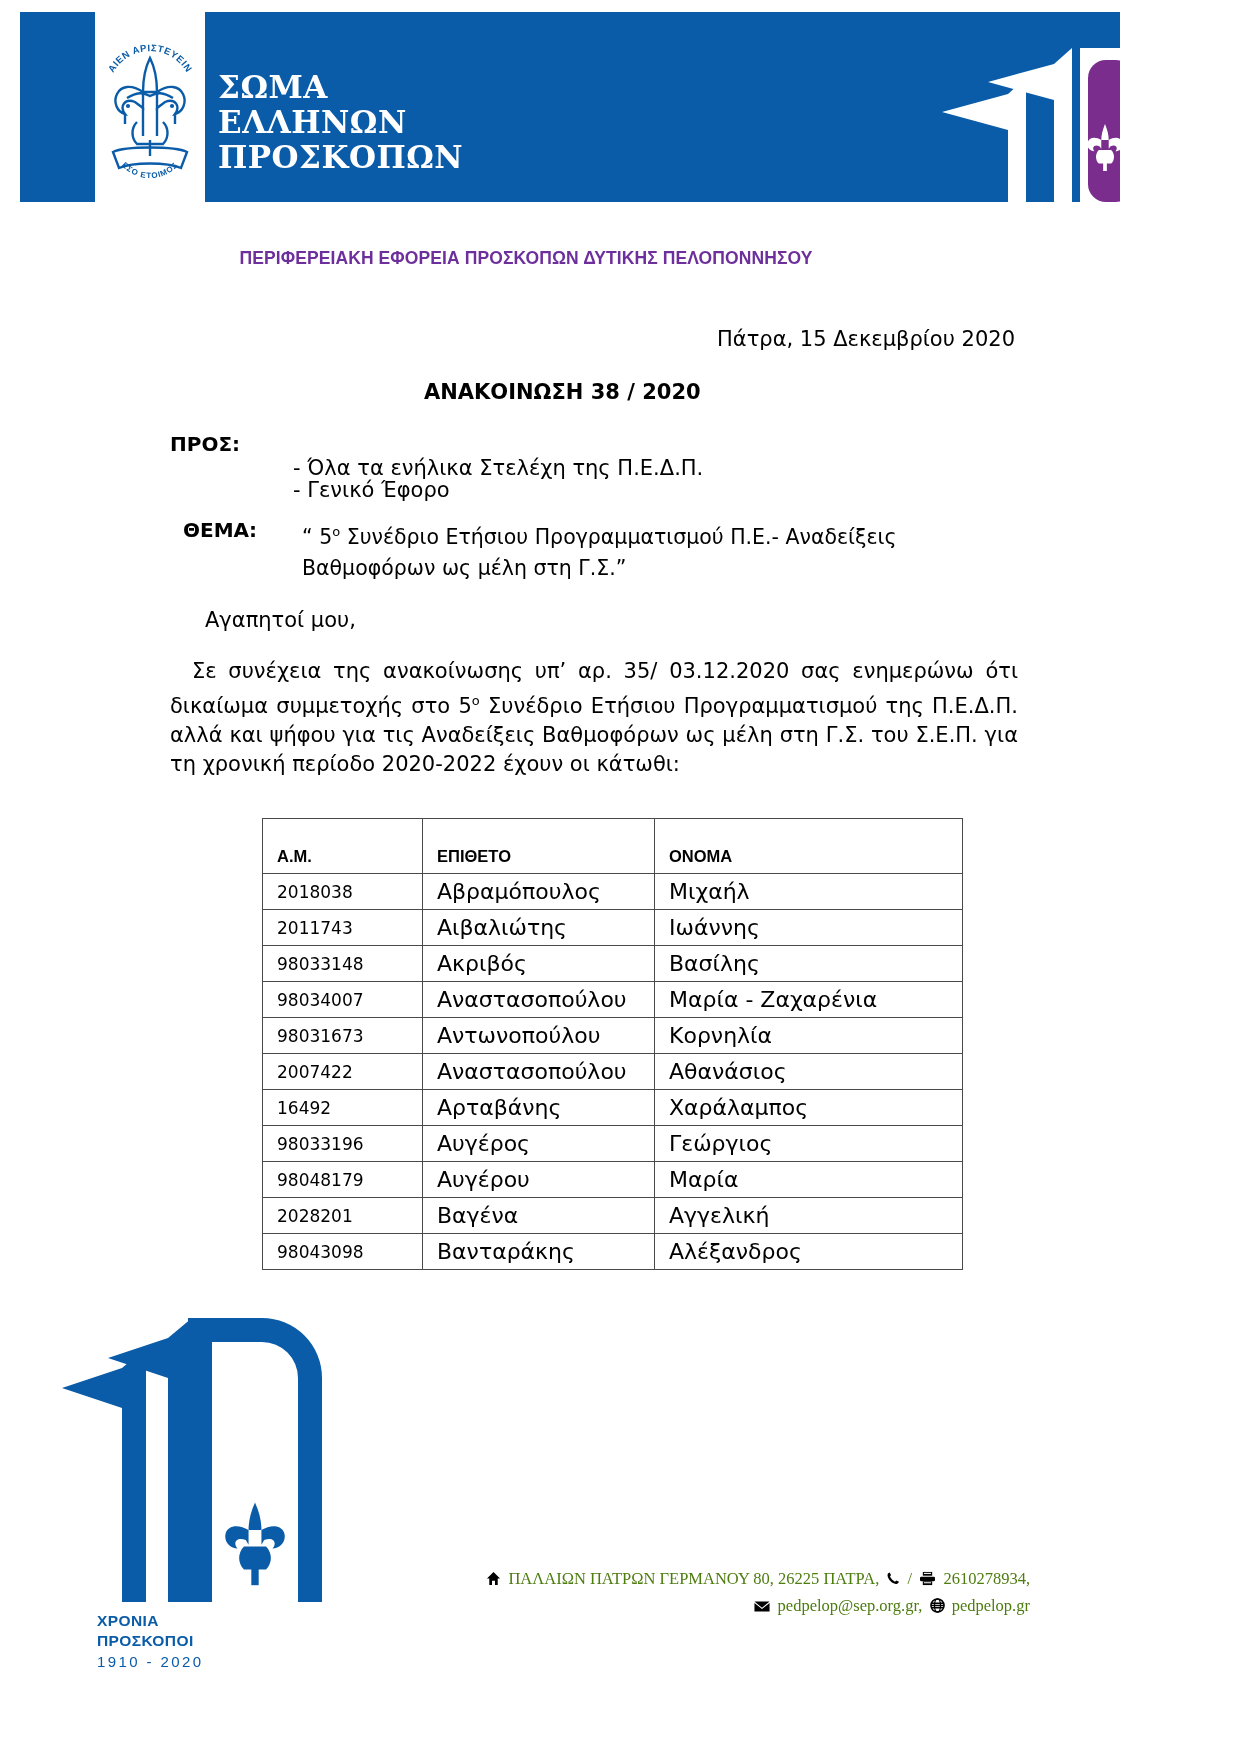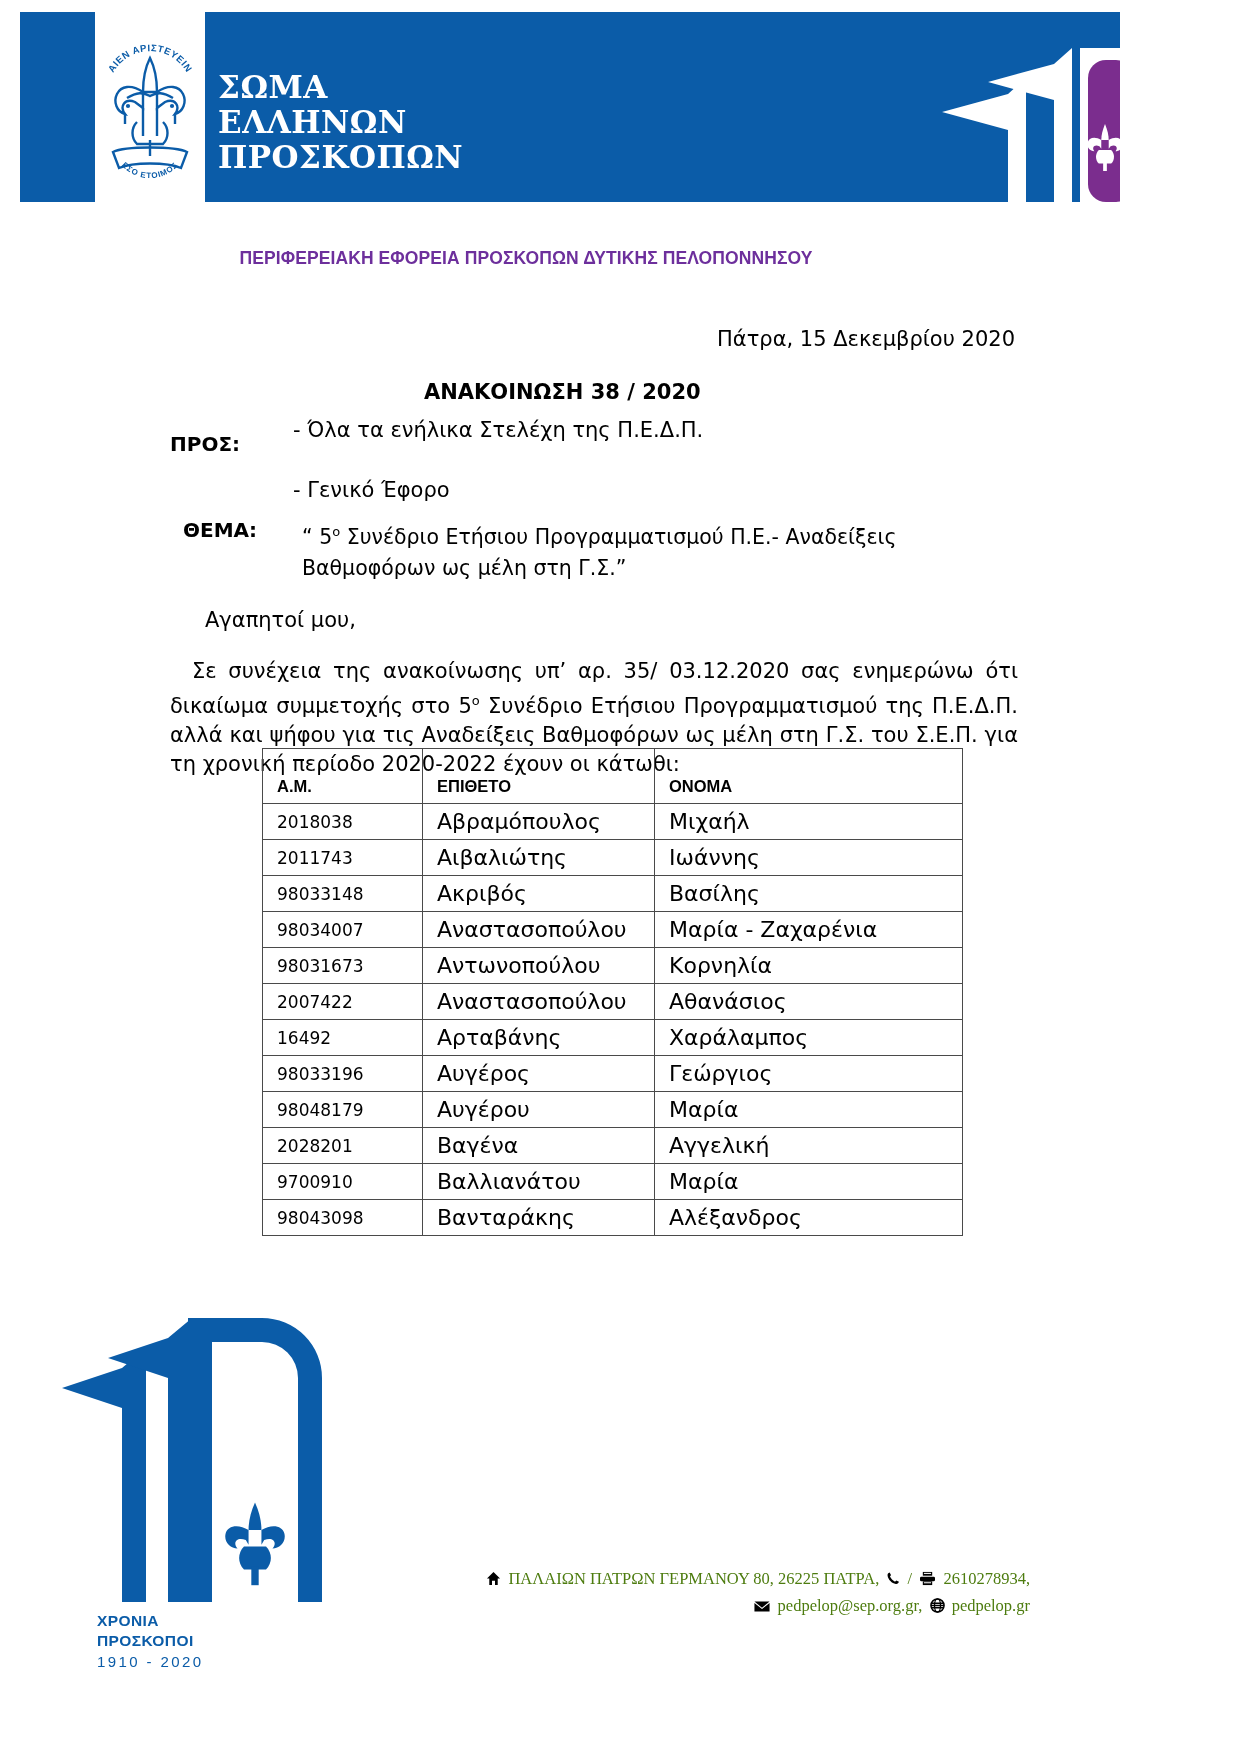--- a/index.html
+++ b/index.html
@@ -90,21 +90,21 @@
   .row-label {
     position: absolute;
     font-size: 20px;
     font-weight: 700;
   }
   .row-value {
     position: absolute;
     font-size: 21px;
   }
   .pros-label { left: 170px; top: 432px; }
-  .pros-v1    { left: 293px; top: 418px; }
+  .pros-v1    { left: 293px; top: 456px; }
   .pros-v2    { left: 293px; top: 478px; }
   .thema-label{ left: 183px; top: 518px; }
   .thema-v    { left: 302px; top: 516px; width: 640px; font-weight: 400; font-size: 20.5px; line-height: 31px; }
   .thema-v sup { font-size: 13px; vertical-align: super; }
 
   .greeting {
     position: absolute;
     left: 205px;
     top: 608px;
     font-size: 21px;
@@ -118,21 +118,21 @@
     line-height: 29px;
     text-align: justify;
   }
   .para .indent { display: inline-block; width: 22px; }
   .para sup { font-size: 13px; vertical-align: super; }
 
   
   .members-table {
     position: absolute;
     left: 262px;
-    top: 748px;
+    top: 818px;
     width: 700px;
     border-collapse: collapse;
     table-layout: fixed;
   }
   .members-table th,
   .members-table td {
     border: 1px solid #4a4a4a;
     padding: 0 0 0 14px;
     text-align: left;
     vertical-align: middle;
@@ -341,25 +341,20 @@
       </tr>
     <tr>
         <td class="cell-am">98048179</td>
         <td class="cell-name">Αυγέρου</td>
         <td class="cell-name">Μαρία</td>
       </tr>
     <tr>
         <td class="cell-am">2028201</td>
         <td class="cell-name">Βαγένα</td>
         <td class="cell-name">Αγγελική</td>
-      </tr>
-    <tr>
-        <td class="cell-am">9700910</td>
-        <td class="cell-name">Βαλλιανάτου</td>
-        <td class="cell-name">Μαρία</td>
       </tr>
     <tr>
         <td class="cell-am">98043098</td>
         <td class="cell-name">Βανταράκης</td>
         <td class="cell-name">Αλέξανδρος</td>
       </tr>
   </tbody>
 </table>
 
 <svg class="footer-logo" viewBox="0 0 260 300">

